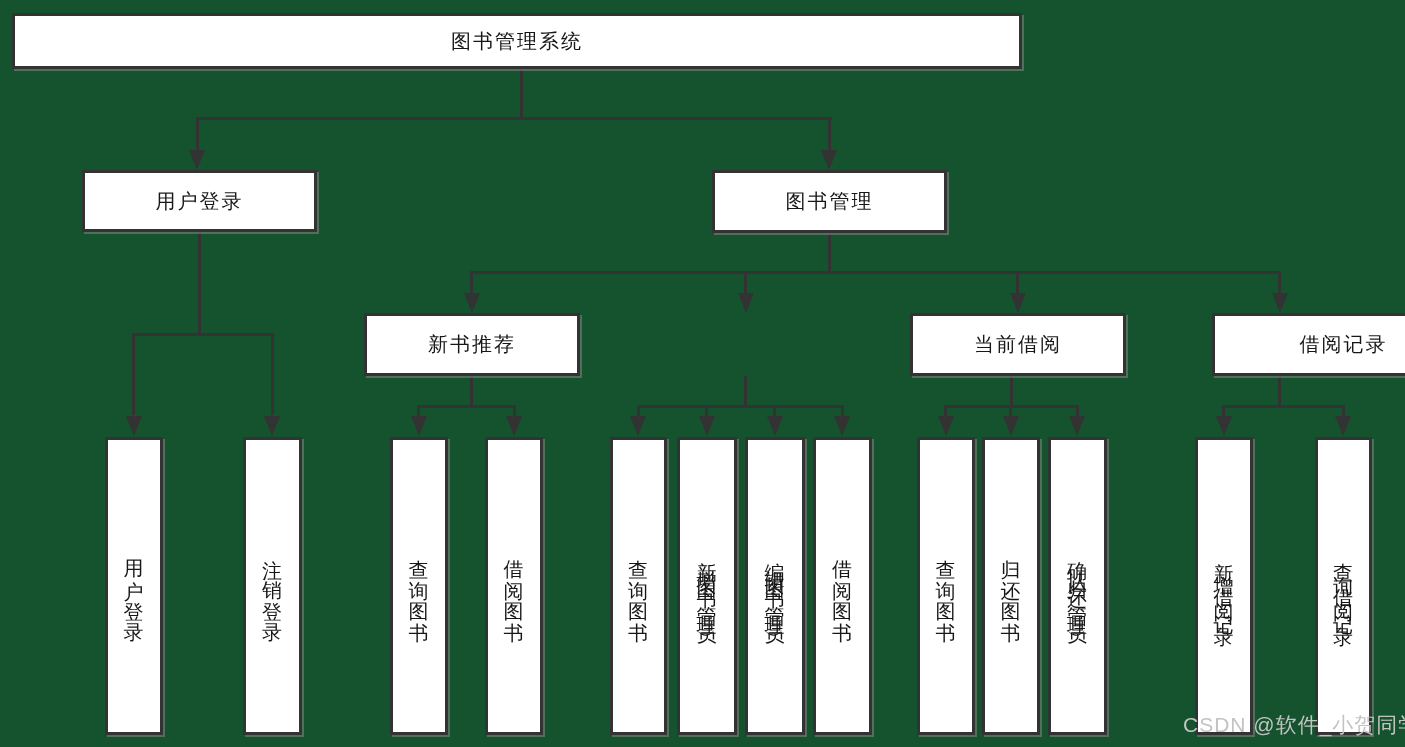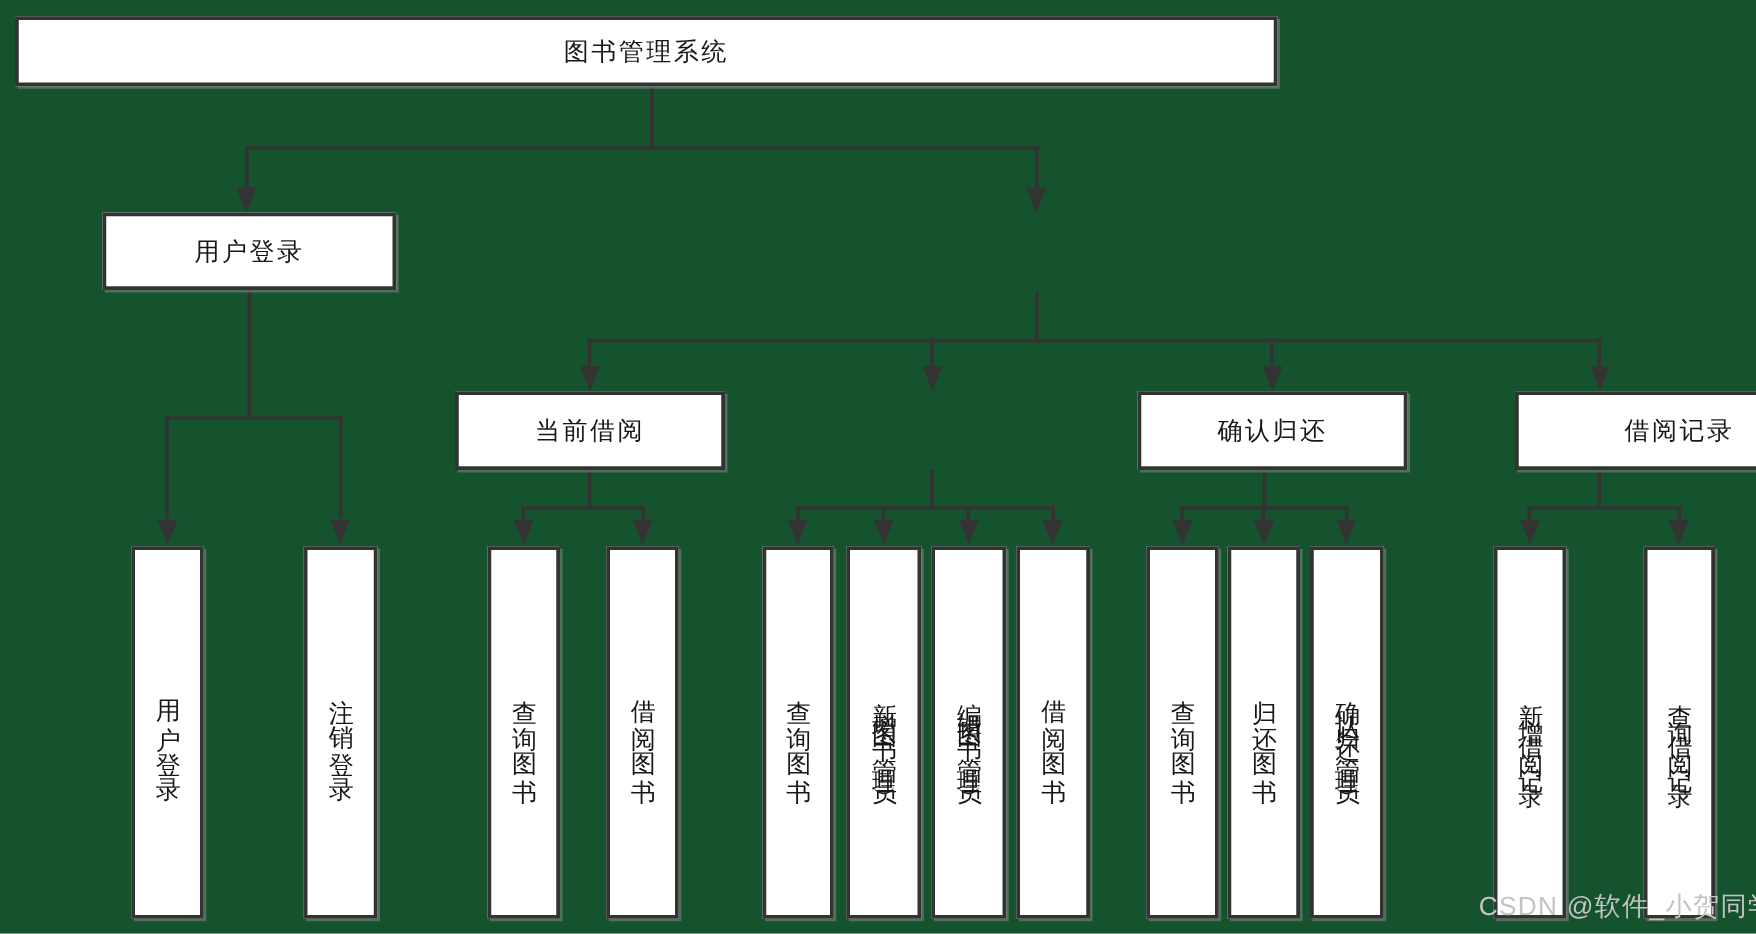--- a/index.html
+++ b/index.html
@@ -72,28 +72,31 @@
 <div class="canvas">
 
   <div class="box" style="left:12px;top:13px;width:1010px;height:56px;">
     <span>图书管理系统</span>
   </div>
 
   <div class="box" style="left:82px;top:170px;width:235px;height:62px;">
     <span>用户登录</span>
   </div>
 
+  <div class="box" style="left:712px;top:170px;width:235px;height:63px;">
+    <span>图书管理</span>
+  </div>
 
   <div class="box" style="left:364px;top:313px;width:216px;height:63px;">
+    <span>新书推荐</span>
+  </div>
+
+
+  <div class="box" style="left:910px;top:313px;width:216px;height:63px;">
     <span>当前借阅</span>
-  </div>
-
-
-  <div class="box" style="left:910px;top:313px;width:216px;height:63px;">
-    <span>确认归还</span>
   </div>
 
   <div class="box" style="left:1212px;top:313px;width:215px;height:63px;padding-left:48px;">
     <span>借阅记录</span>
   </div>
 
   <div class="box" style="left:105px;top:437px;width:58px;height:298px;">
     <span class="vtext v4">用户登录</span>
   </div>
 

